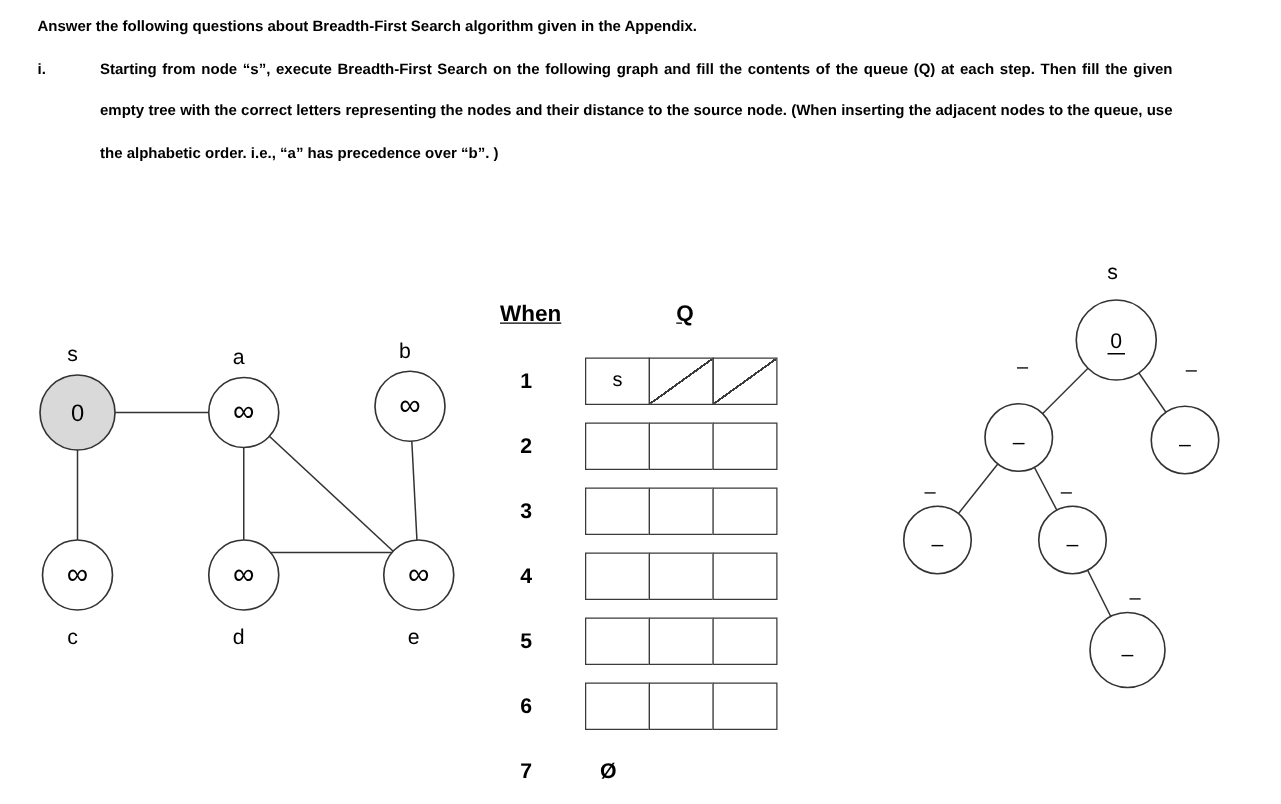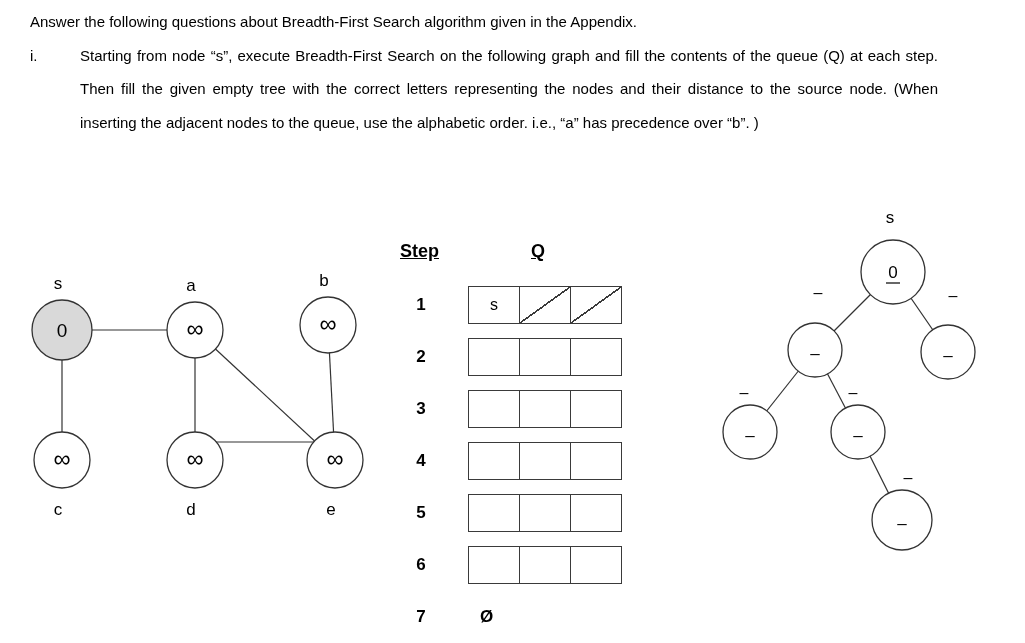--- a/index.html
+++ b/index.html
@@ -9,21 +9,21 @@
     font-family: "Liberation Sans", sans-serif;
     color: #000;
     position: relative;
     overflow: hidden;
   }
   svg { overflow: visible; font-family: "Liberation Sans", "DejaVu Sans", sans-serif; }
   svg text { fill: #000; }
 
   .instructions {
     position: absolute; left: 30px; top: 5px; width: 908px;
-    font-size: 15px; line-height: 33.5px;
+    font-size: 12px; line-height: 33.5px; font-weight: bold;
   }
   .q-item { display: flex; }
   .q-marker { width: 30px; flex: none; }
   .q-body { flex: 1; text-align: justify; margin-left: 20px; }
 
   .graph-wrap { position: absolute; left: 20px; top: 258px; }
 
   .queue-wrap { position: absolute; left: 395px; top: 240px; width: 250px; }
   .queue-headers { display: flex; font-weight: bold; font-size: 18px; line-height: 22px; }
   .queue-header-step { margin-left: 5px; text-decoration: underline; }
@@ -83,21 +83,21 @@
       <text x="175" y="209" text-anchor="middle" font-size="24">∞</text>
       <text x="171" y="257" text-anchor="middle" font-size="17">d</text>
       <circle cx="315" cy="202" r="28" fill="#ffffff" stroke="#333" stroke-width="1.3"></circle>
       <text x="315" y="209" text-anchor="middle" font-size="24">∞</text>
       <text x="311" y="257" text-anchor="middle" font-size="17">e</text>
     </svg>
 </div>
 
 <div class="queue-wrap">
   <div class="queue-headers">
-    <div class="queue-header-step">Step</div>
+    <div class="queue-header-step">When</div>
     <div class="queue-header-q">Q</div>
   </div>
   <div class="queue-rows">
       <div class="queue-row">
         <div class="step-num">1</div>
         <div class="cell-box">
           <div class="q-cell">s</div>
           <div class="q-cell crossed"></div>
           <div class="q-cell crossed"></div>
         </div>

